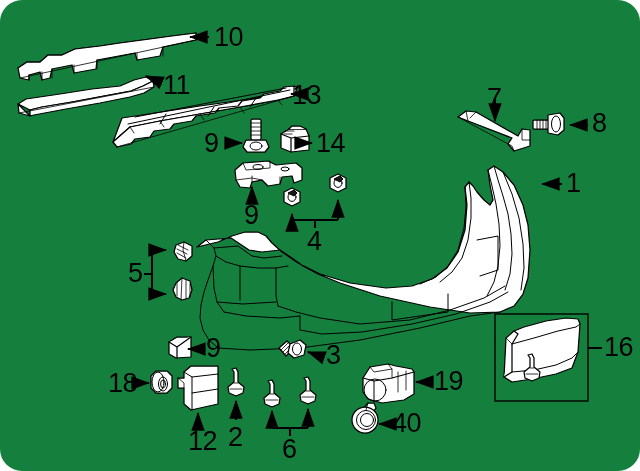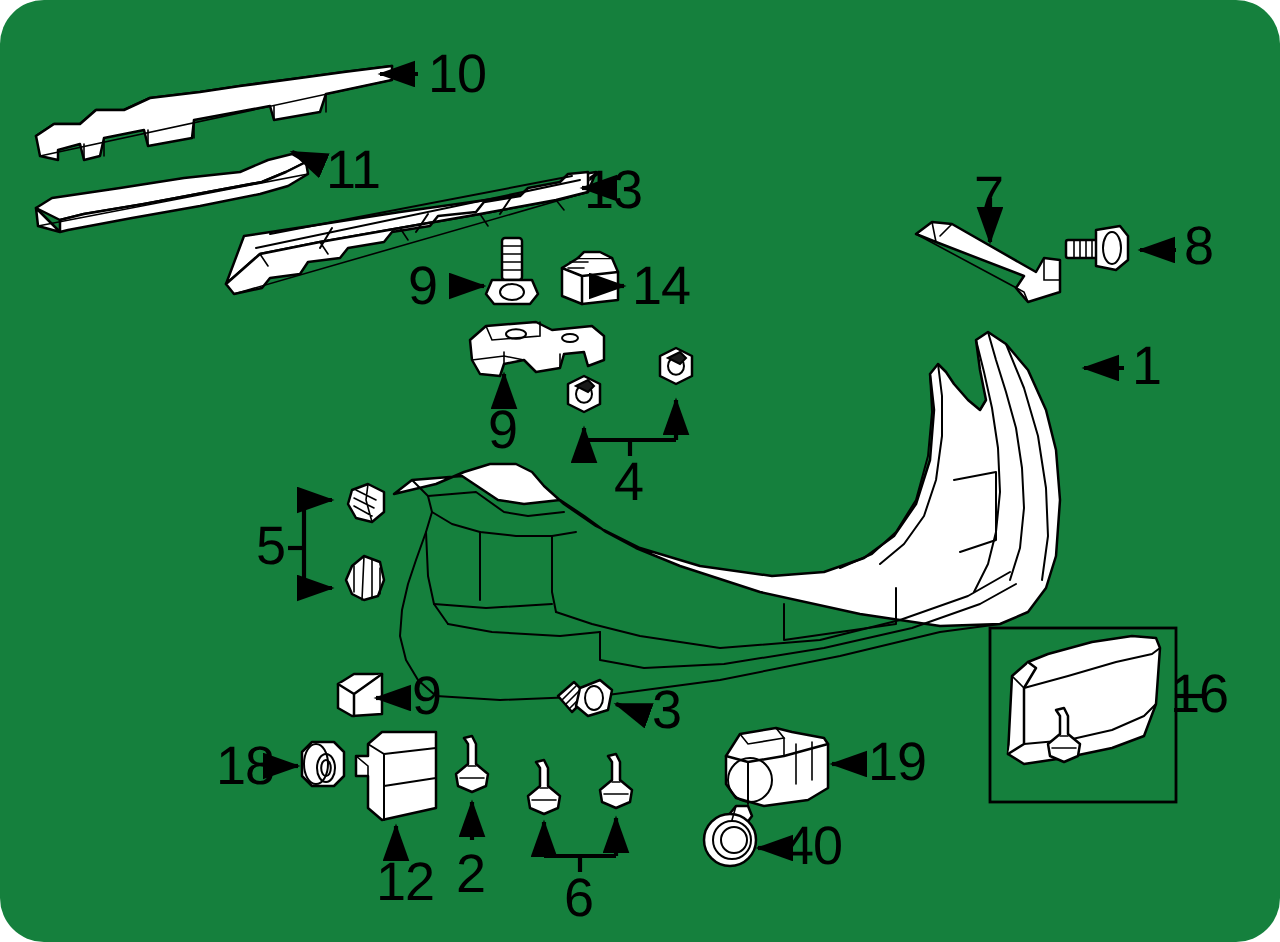--- a/index.html
+++ b/index.html
@@ -289,21 +289,21 @@
   <div class="lbl" style="left:204px;top:130px">9</div>
   <div class="lbl" style="left:316px;top:130px">14</div>
   <div class="lbl" style="left:244px;top:202px">9</div>
   <div class="lbl" style="left:307px;top:228px">4</div>
   <div class="lbl" style="left:487px;top:85px">7</div>
   <div class="lbl" style="left:592px;top:110px">8</div>
   <div class="lbl" style="left:566px;top:170px">1</div>
   <div class="lbl" style="left:128px;top:260px">5</div>
   <div class="lbl" style="left:206px;top:335px">9</div>
   <div class="lbl" style="left:326px;top:342px">3</div>
-  <div class="lbl" style="left:585px;top:334px">16</div>
+  <div class="lbl" style="left:604px;top:334px">16</div>
   <div class="lbl" style="left:434px;top:368px">19</div>
   <div class="lbl" style="left:108px;top:370px">18</div>
   <div class="lbl" style="left:392px;top:410px">40</div>
   <div class="lbl" style="left:188px;top:428px">12</div>
   <div class="lbl" style="left:228px;top:424px">2</div>
   <div class="lbl" style="left:282px;top:436px">6</div>
 
 </div>
 
 </body></html>

